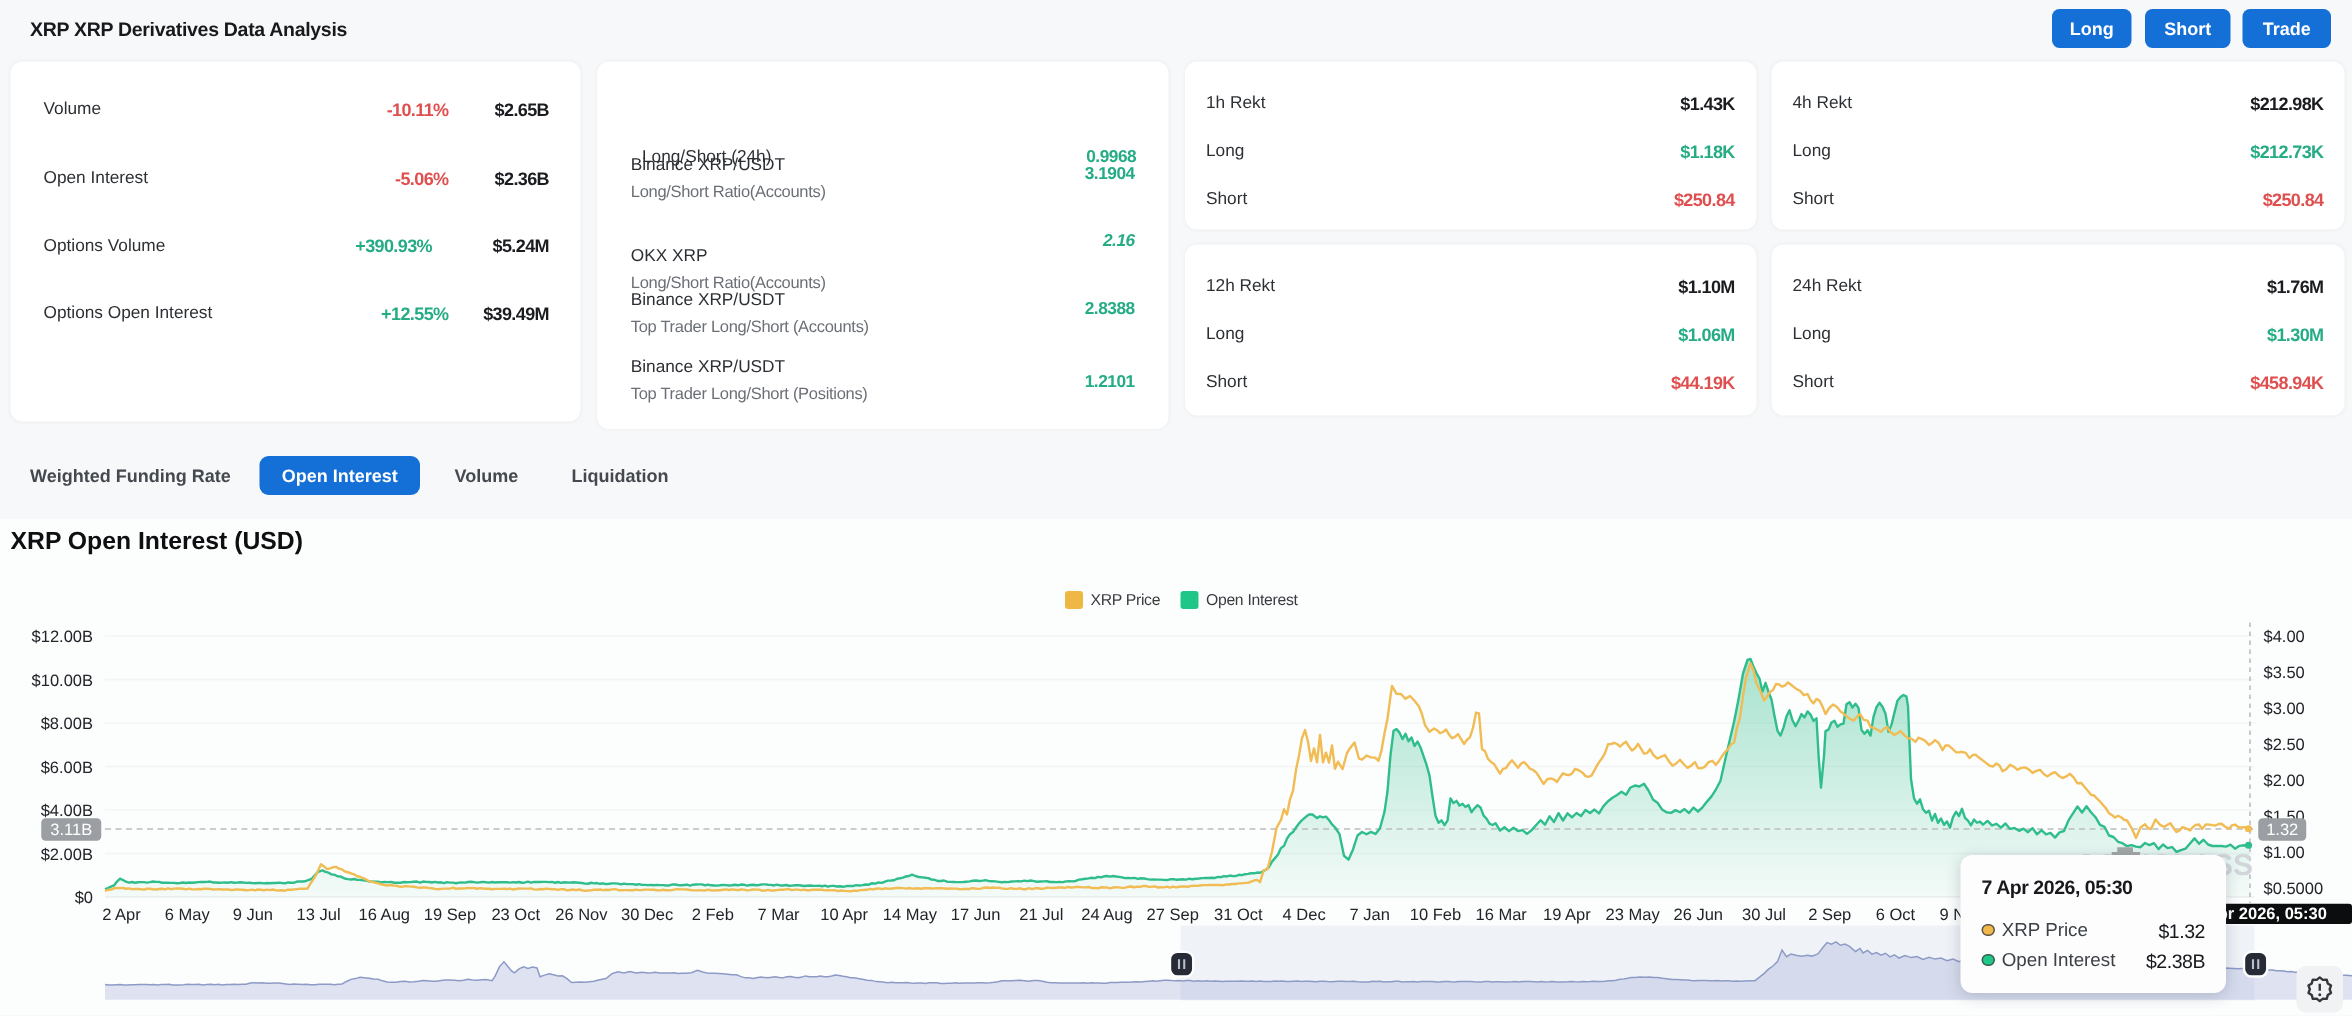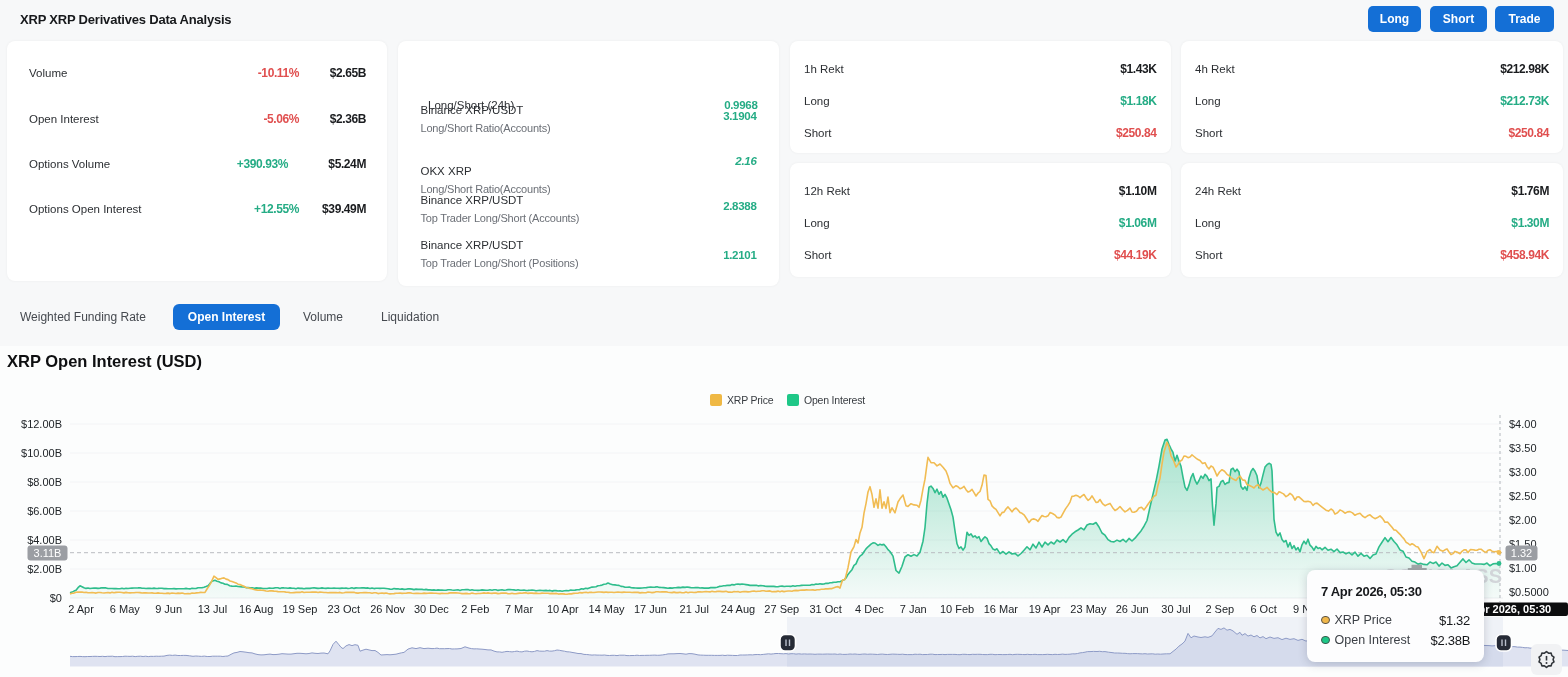--- a/index.html
+++ b/index.html
@@ -13,21 +13,21 @@
 .val { font-size:12px; font-weight:700; color:#1a1c1f; letter-spacing:-0.4px; }
 .pct { margin-left:auto; font-size:12px; font-weight:700; width:92px; text-align:right; letter-spacing:-0.4px; }
 .v4 { font-size:12px; font-weight:700; color:#1a1c1f; width:67px; text-align:right; letter-spacing:-0.4px; }
 .green { color:#25ac85; }
 .red { color:#e04f4f; }
 .l2 { position:absolute; left:22.5px; }
 .l2 .t1 { font-size:11.5px; color:#2c2f33; display:block; line-height:17px; }
 .l2 .t2 { font-size:11px; color:#6b6f76; display:block; line-height:18px; letter-spacing:-0.2px; }
 .rv2 { margin-left:auto; font-size:11.5px; font-weight:700; letter-spacing:-0.3px; }
 .rv { position:absolute; right:22px; font-size:11.5px; font-weight:700; letter-spacing:-0.3px; }
-.tab { position:absolute; top:310px; font-size:12px; font-weight:400; color:#45494f; }
+.tab { position:absolute; top:310px; font-size:12px; font-weight:700; color:#45494f; }
 .pill { position:absolute; left:173px; top:304px; width:107px; height:26px; background:#146fd6; border-radius:6px; color:#fff; font-size:12px; font-weight:700; display:flex; align-items:center; justify-content:center; }
 .h2 { position:absolute; left:7px; top:352px; font-size:16.5px; font-weight:700; color:#0e0f11; }
 .legend { position:absolute; top:394px; height:12px; display:flex; align-items:center; }
 .sw { width:12px; height:12px; border-radius:2px; margin-right:5px; }
 .ltxt { font-size:10.5px; color:#393d42; letter-spacing:-0.2px; }
 svg text.ax { font-family:"Liberation Sans",sans-serif; font-size:11px; fill:#212529; }
 .tooltip { position:absolute; left:1307px; top:570px; width:177px; height:92px; background:#fdfdfe; border-radius:8px; box-shadow:0 2px 10px rgba(50,60,80,0.22); z-index:5; }
 .tt-title { position:absolute; left:14px; top:14px; font-size:13px; font-weight:700; color:#17191c; letter-spacing:-0.3px; }
 .tt-row { position:absolute; left:14px; right:14px; height:16px; display:flex; align-items:center; }
 .tt-dot { width:8.5px; height:8.5px; border-radius:50%; margin-right:5px; box-sizing:border-box; }

